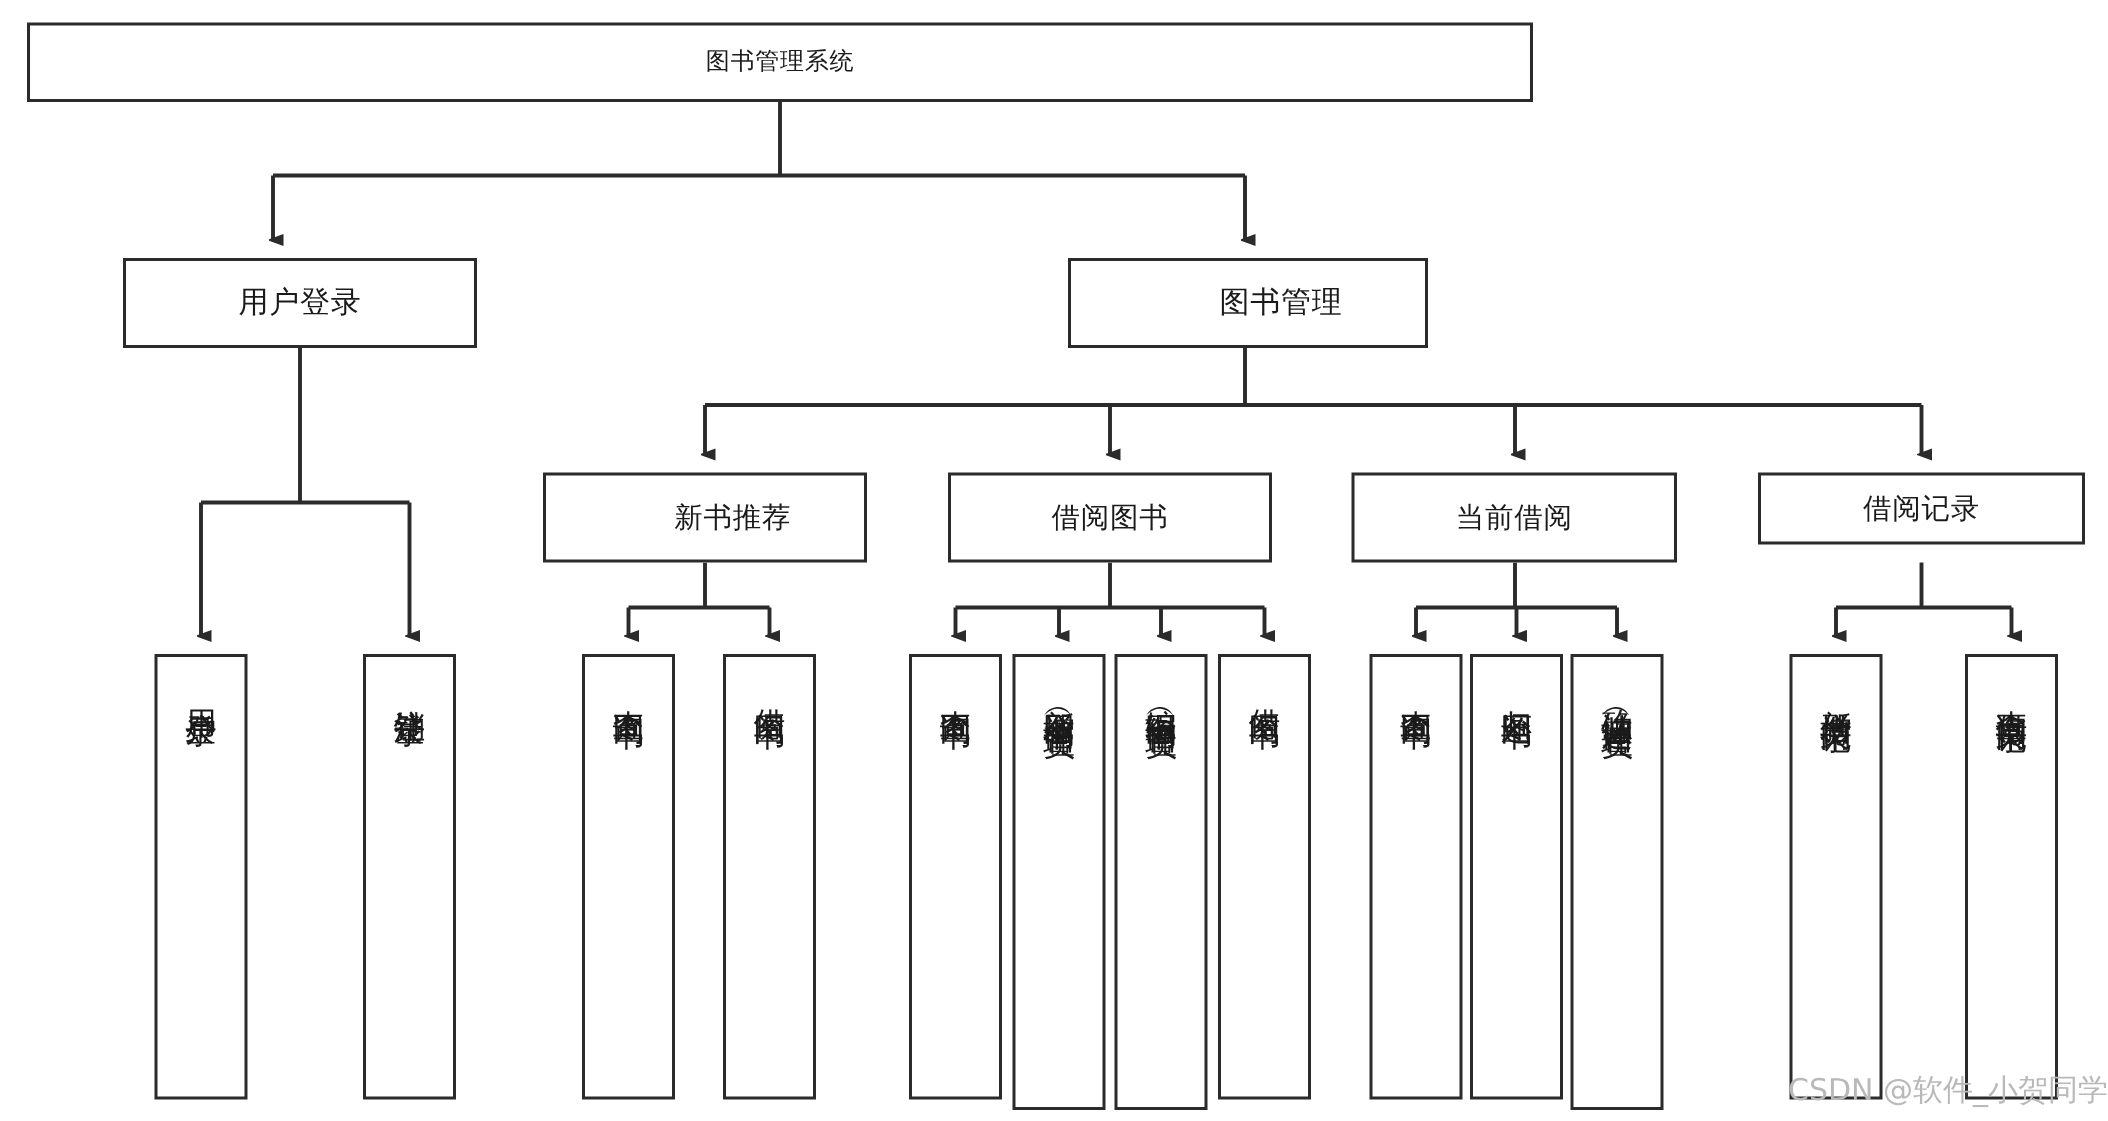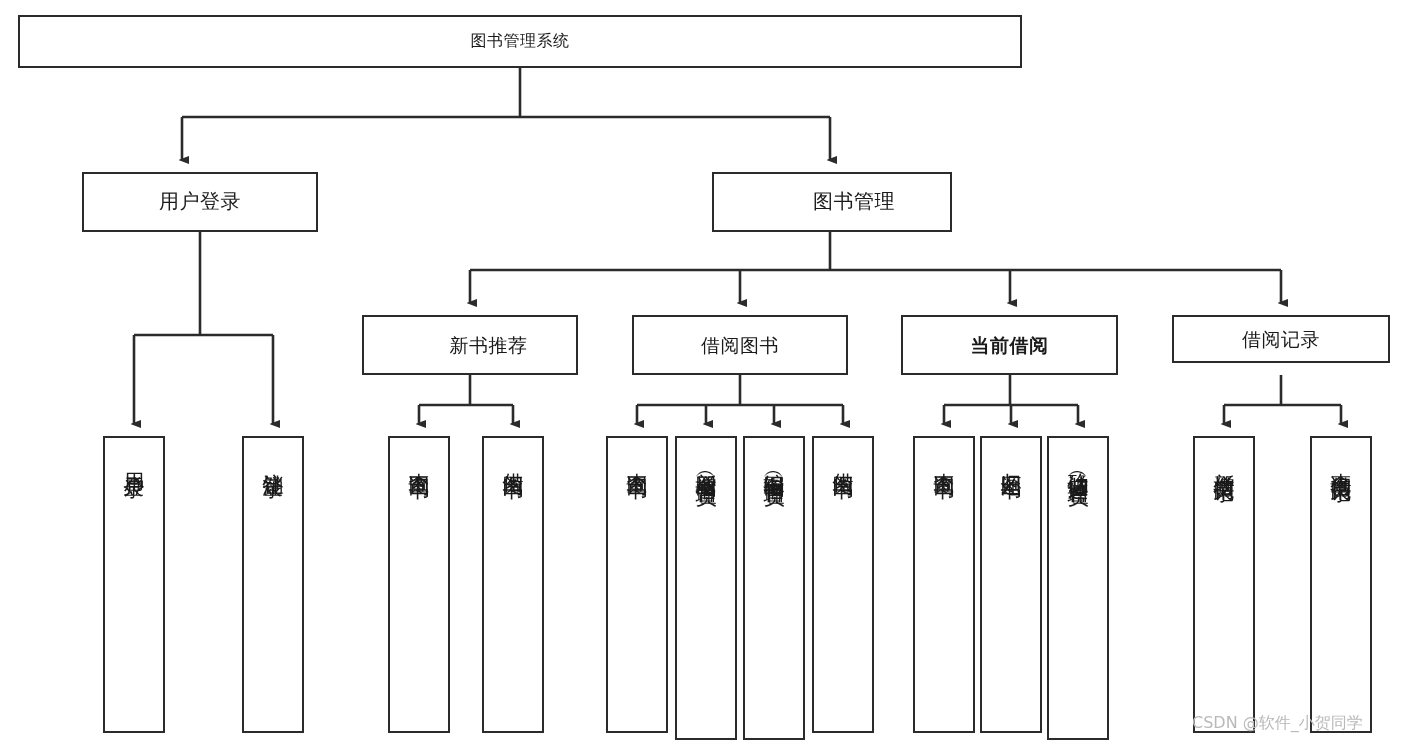--- a/index.html
+++ b/index.html
@@ -53,21 +53,21 @@
     writing-mode: vertical-rl;
     text-orientation: upright;
     font-size: 21px;
     line-height: 1.05;
     letter-spacing: 2px;
     white-space: nowrap;
   }
   .watermark {
     position: absolute;
     color: #b9b9b9;
-    font-size: 16px;
+    font-size: 20px;
     white-space: nowrap;
     z-index: 5;
     font-family: "DejaVu Sans", "Liberation Sans", sans-serif;
   }
 </style>
 </head>
 <body>
 
 <div id="canvas">
 
@@ -131,21 +131,21 @@
   <div class="node level2" style="left:712px; top:172px; width:240px; height:60px;padding-left:44px;">
     <span class="label">图书管理</span>
   </div>
 
   <div class="node level3" style="left:362px; top:315px; width:216px; height:60px;padding-left:37px;">
     <span class="label">新书推荐</span>
   </div>
   <div class="node level3" style="left:632px; top:315px; width:216px; height:60px;">
     <span class="label">借阅图书</span>
   </div>
-  <div class="node level3" style="left:901px; top:315px; width:217px; height:60px;font-weight:bold;">
+  <div class="node level3" style="left:901px; top:315px; width:217px; height:60px;">
     <span class="label">当前借阅</span>
   </div>
   <div class="node level3" style="left:1172px; top:315px; width:218px; height:48px;">
     <span class="label">借阅记录</span>
   </div>
 
   <div class="node leaf" style="left:103px; top:436px; width:62px; height:297px;">
     <span class="label">用户登录</span>
   </div>
   <div class="node leaf" style="left:242px; top:436px; width:62px; height:297px;">

